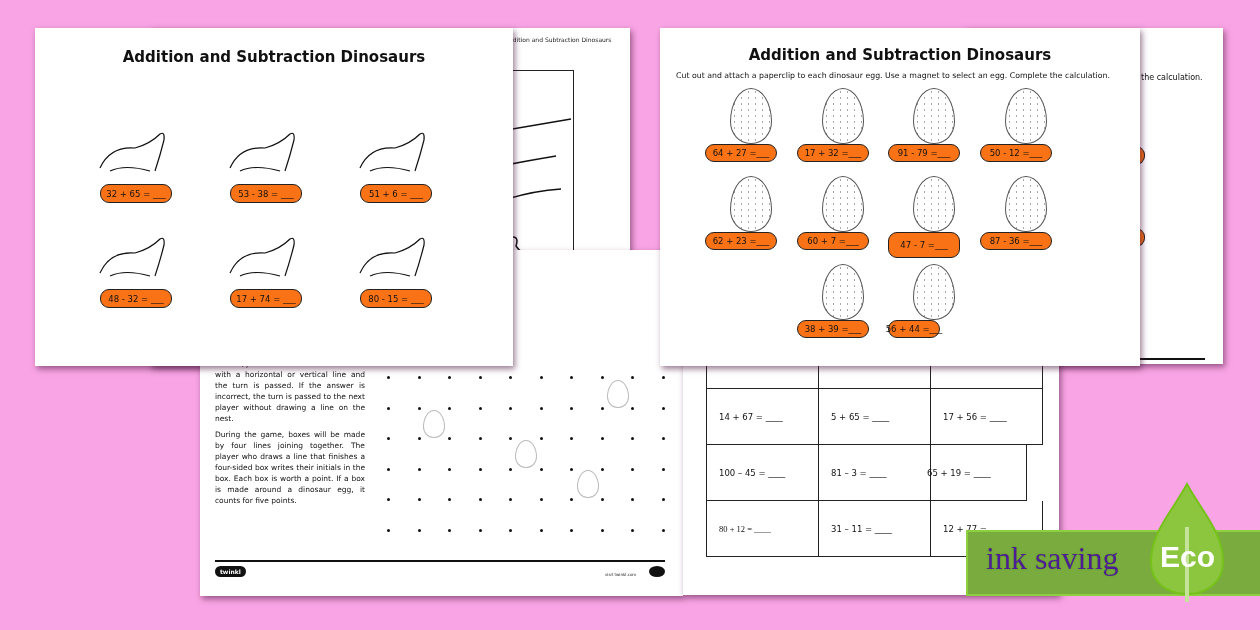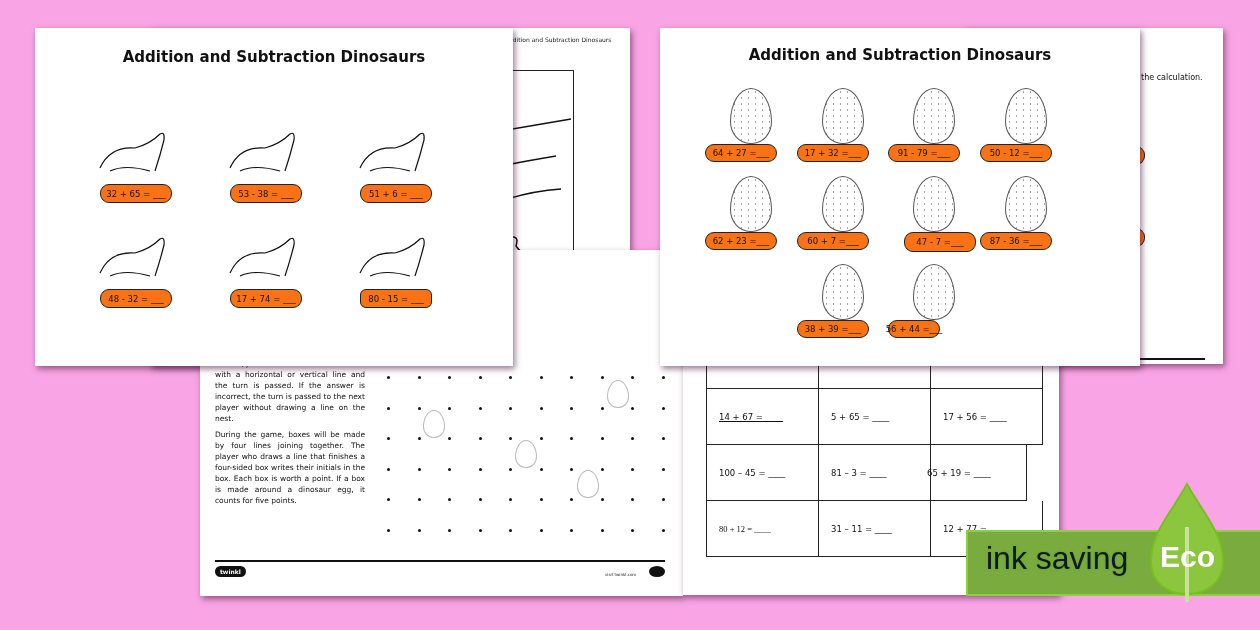--- a/index.html
+++ b/index.html
@@ -40,22 +40,22 @@
   }
   .grid-cell {
     position: absolute; border-right: 1.2px solid #222; border-bottom: 1.2px solid #222;
     font-size: 8.5px; display: flex; align-items: center; padding-left: 12px; color: #111;
   }
   .eco-banner {
     position: absolute; left: 966px; top: 530px; width: 294px; height: 66px;
     background: #79ab3f; border: 2px solid #8ccf3f; border-right: none;
   }
   .eco-text {
-    position: absolute; left: 18px; top: 8px; font-size: 32px; color: #0f172a;
-    font-family: Liberation Sans, sans-serif;
+    position: absolute; left: 18px; top: 8px; font-size: 32px; color: #4c1d95;
+    font-family: Liberation Serif, serif;
     text-shadow: 0 0 2px #5ba00f;
   }
   .leaf {
     position: absolute; left: 1147px; top: 482px; width: 80px; height: 120px;
   }
   .eco-label {
     position: absolute; left: 1160px; top: 540px; font-size: 30px; font-weight: bold;
     color: #fff; font-family: "Liberation Sans", sans-serif;
   }
 </style>
@@ -159,21 +159,21 @@
   <div class="visit" style="left:405px; top:322px;">visit twinkl.com</div>
   <div class="small-logo" style="left:449px; top:316px;"></div>
 </div>
 
 <div class="page" style="left:683px; top:355px; width:376px; height:240px;">
   <div style="position:absolute; left:0; top:0; width:24px; height:202px; border-right:1.2px solid #222;"></div>
   <div id="cards">
       <div class="grid-cell" style="left: 24px; top: 0px; width: 112px; height: 34px;"></div>
       <div class="grid-cell" style="left: 136px; top: 0px; width: 112px; height: 34px;"></div>
       <div class="grid-cell" style="left: 248px; top: 0px; width: 112px; height: 34px;"></div>
-      <div class="grid-cell" style="left: 24px; top: 34px; width: 112px; height: 56px; text-decoration: underline;">
+      <div class="grid-cell" style="left: 24px; top: 34px; width: 112px; height: 56px;">
         <span>14 + 67 = ____</span>
       </div>
       <div class="grid-cell" style="left: 136px; top: 34px; width: 112px; height: 56px;">
         <span>5 + 65 = ____</span>
       </div>
       <div class="grid-cell" style="left: 248px; top: 34px; width: 112px; height: 56px;">
         <span>17 + 56 = ____</span>
       </div>
       <div class="grid-cell" style="left: 24px; top: 90px; width: 112px; height: 56px;">
         <span>100 – 45 = ____</span>
@@ -215,41 +215,42 @@
         <path d="M10 42 Q20 20 45 22 Q60 18 70 8 Q75 5 74 14 Q70 30 65 45 M20 45 Q35 38 60 45" stroke="#111" stroke-width="1.2" fill="none"></path>
       </svg>
       <div class="calc-pill" style="left: 65px; top: 261px; width: 72px;">48 - 32 = ___</div>
       <svg width="90" height="60" style="position:absolute; left:185px; top:203px;">
         <path d="M10 42 Q20 20 45 22 Q60 18 70 8 Q75 5 74 14 Q70 30 65 45 M20 45 Q35 38 60 45" stroke="#111" stroke-width="1.2" fill="none"></path>
       </svg>
       <div class="calc-pill" style="left: 195px; top: 261px; width: 72px;">17 + 74 = ___</div>
       <svg width="90" height="60" style="position:absolute; left:315px; top:203px;">
         <path d="M10 42 Q20 20 45 22 Q60 18 70 8 Q75 5 74 14 Q70 30 65 45 M20 45 Q35 38 60 45" stroke="#111" stroke-width="1.2" fill="none"></path>
       </svg>
-      <div class="calc-pill" style="left: 325px; top: 261px; width: 72px; border-radius: 6px;">80 - 15 = ___</div>
+      <div class="calc-pill" style="left: 325px; top: 261px; width: 72px;">80 - 15 = ___</div>
     </div>
 </div>
 
 <div class="page" style="left:660px; top:28px; width:480px; height:338px;">
   <div class="page-title" style="position:absolute; left:0; top:18px; width:100%;">Addition and Subtraction Dinosaurs</div>
+  <div class="instructions" style="position:absolute; left:16px; top:42px; width:460px; font-size:7.8px;">Cut out and attach a paperclip to each dinosaur egg. Use a magnet to select an egg. Complete the calculation.</div>
   <div id="eggs">
       <div class="egg" style="left: 70px; top: 60px;"></div>
       <div class="calc-pill" style="left: 45px; top: 116px; width: 72px; height: 18px;">64 + 27 =___</div>
       <div class="egg" style="left: 162px; top: 60px;"></div>
       <div class="calc-pill" style="left: 137px; top: 116px; width: 72px; height: 18px;">17 + 32 =___</div>
       <div class="egg" style="left: 253px; top: 60px;"></div>
       <div class="calc-pill" style="left: 228px; top: 116px; width: 72px; height: 18px;">91 - 79 =___</div>
       <div class="egg" style="left: 345px; top: 60px;"></div>
       <div class="calc-pill" style="left: 320px; top: 116px; width: 72px; height: 18px;">50 - 12 =___</div>
       <div class="egg" style="left: 70px; top: 148px;"></div>
       <div class="calc-pill" style="left: 45px; top: 204px; width: 72px; height: 18px;">62 + 23 =___</div>
       <div class="egg" style="left: 162px; top: 148px;"></div>
       <div class="calc-pill" style="left: 137px; top: 204px; width: 72px; height: 18px;">60 + 7 =___</div>
       <div class="egg" style="left: 253px; top: 148px;"></div>
-      <div class="calc-pill" style="left: 244px; top: 204px; width: 72px; height: 20px;">47 - 7 =___</div>
+      <div class="calc-pill" style="left: 228px; top: 204px; width: 72px; height: 26px;">47 - 7 =___</div>
       <div class="egg" style="left: 345px; top: 148px;"></div>
       <div class="calc-pill" style="left: 320px; top: 204px; width: 72px; height: 18px;">87 - 36 =___</div>
       <div class="egg" style="left: 162px; top: 236px;"></div>
       <div class="calc-pill" style="left: 137px; top: 292px; width: 72px; height: 18px;">38 + 39 =___</div>
       <div class="egg" style="left: 253px; top: 236px;"></div>
       <div class="calc-pill" style="left: 228px; top: 292px; width: 52px; height: 18px;">56 + 44 =___</div>
     </div>
 </div>
 
 <div class="eco-banner">

